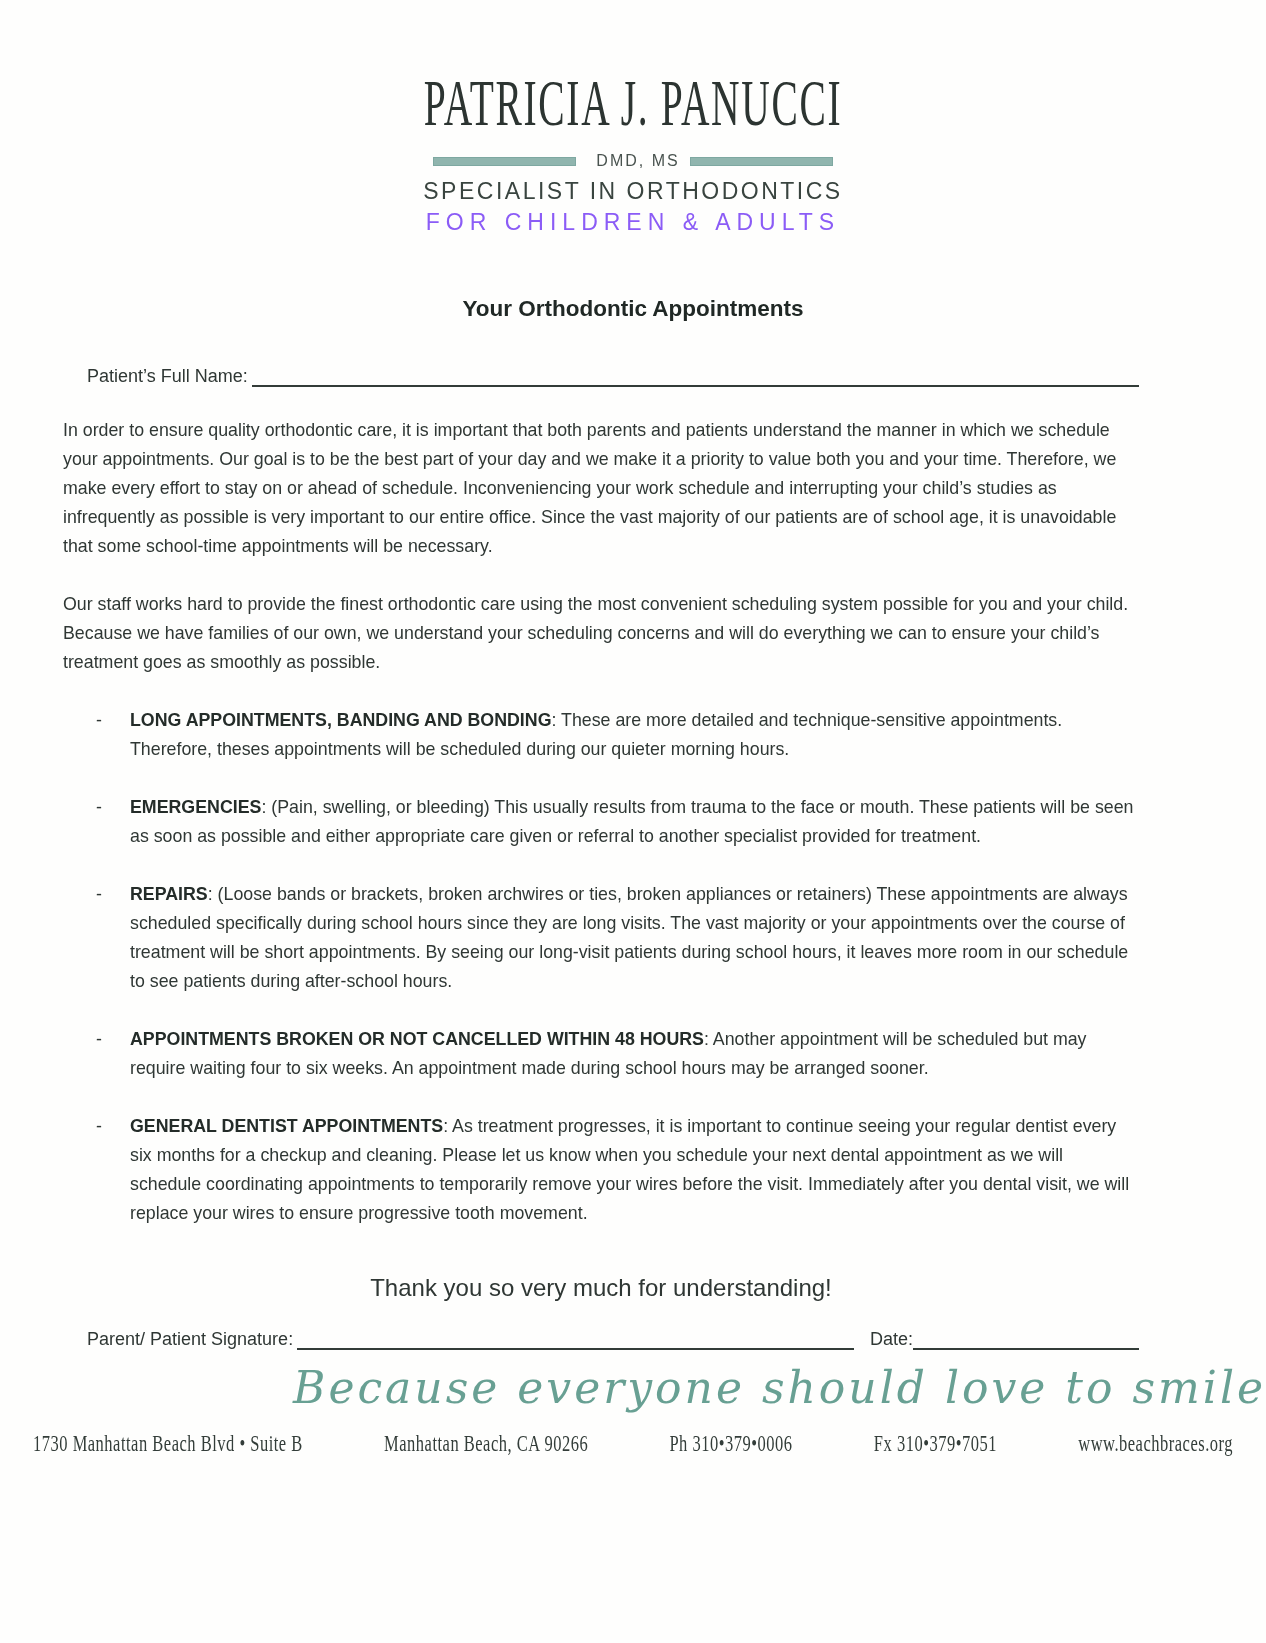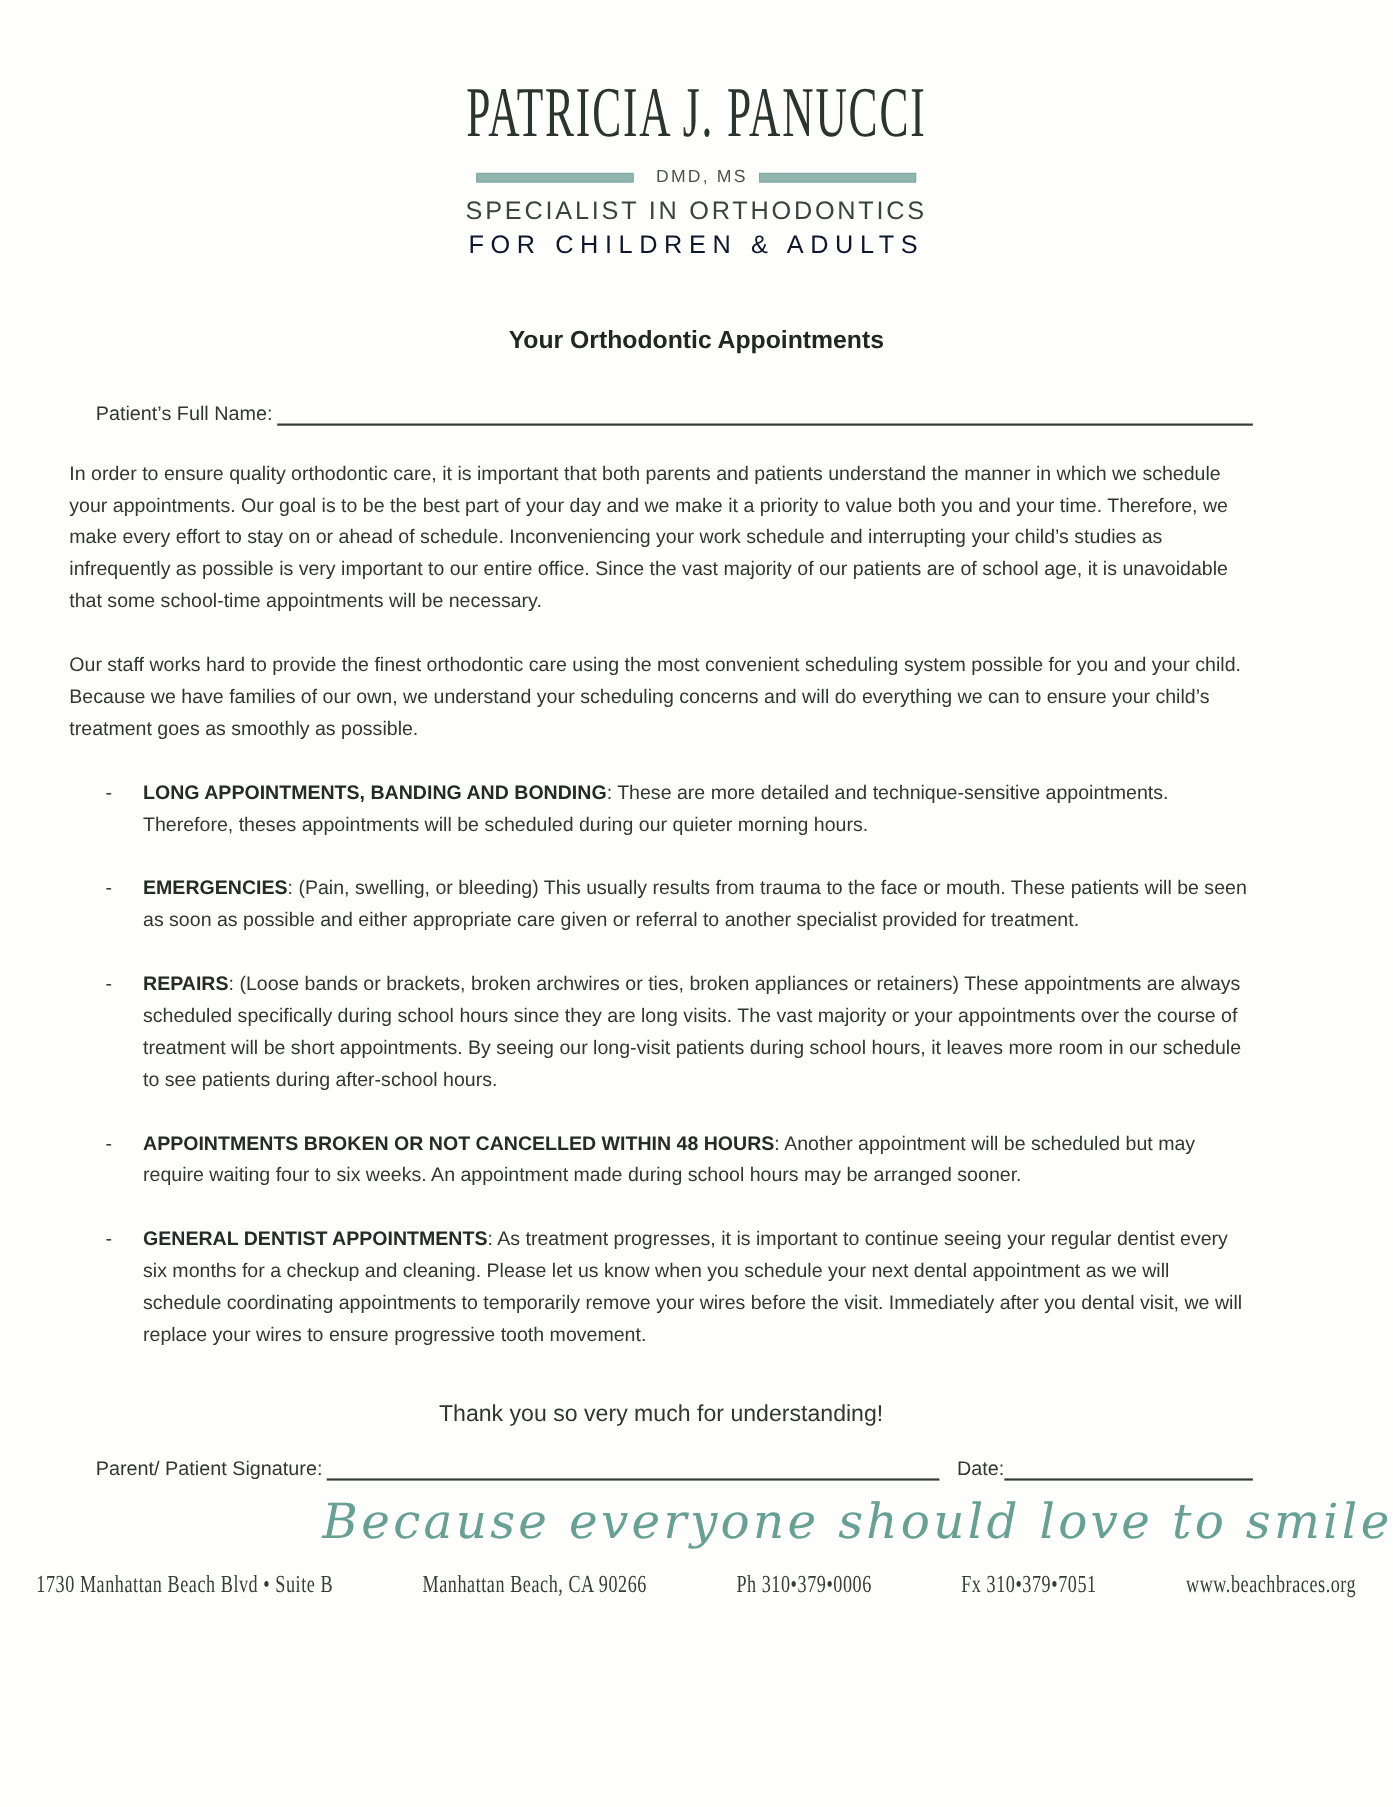--- a/index.html
+++ b/index.html
@@ -24,38 +24,38 @@
     transform-origin:center bottom;
     white-space:nowrap;
   }
   .creds-row {
     width:400px; margin:12px auto 8px;
     display:flex; align-items:center; gap:10px;
   }
   .teal-bar { flex:1; height:9px; background:#90b5ae; box-shadow:inset 0 0 0 1px #7ea8a1; }
   .creds { font-size:16px; letter-spacing:2px; color:#49534f; white-space:nowrap;margin-left:10px; }
   .spec-line1 { font-size:23px; letter-spacing:2.5px; color:#39443f; }
-  .spec-line2 { font-size:23px; letter-spacing:6px; color:#0f172a; margin-top:4px; }
+  .spec-line2 { font-size:23px; letter-spacing:6px; color:#8b5cf6; margin-top:4px; }
 
   
   .doc-title {
     text-align:center; margin-top:60px;
     font-size:22.5px; font-weight:bold; color:#202825;
   }
   .content { margin-left:63px; margin-right:127px; }
   .field-row { display:flex; align-items:flex-end; margin-top:44px; font-size:18px; }
   .field-label { white-space:nowrap;margin-left:24px; }
   .fill-line { border-bottom:2px solid #333c38; height:1.15em; }
   .grow { flex:1; margin-left:4px; }
   .para { margin-top:29px; font-size:17.8px; line-height:29px; }
   .bullet { display:flex; margin-top:29px; font-size:17.8px; line-height:29px; }
   .bullet-marker { width:67px; padding-left:33px; flex:none; }
   .bullet-text { flex:1; }
   .bullet-label { font-weight:bold; color:#242c29; }
-  .thanks { text-align:center; margin-top:46px; font-size:21px; }
+  .thanks { text-align:center; margin-top:46px; font-size:24px; }
   .agreement { margin-top:49px; font-size:17.8px; }
   .sig-row { display:flex; align-items:center; margin-top:27px; font-size:18px; }
   .date-label { margin-left:16px; white-space:nowrap; }
   .date-line { width:226px; flex:none; }
 
   
   .tagline {
     text-align:right; margin-top:12px;
     font-family:"DejaVu Serif", serif; font-style:italic;
     font-size:44px; letter-spacing:3px;

